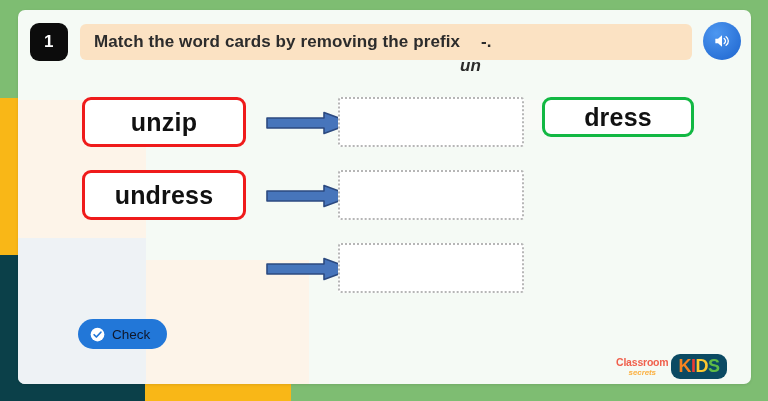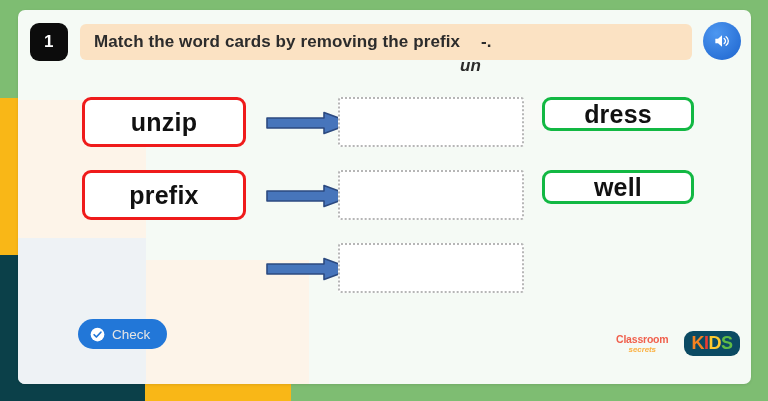--- a/index.html
+++ b/index.html
@@ -167,21 +167,21 @@
     border: 2px dotted #b6b6b6;
     border-radius: 3px;
     box-sizing: border-box;
     cursor: pointer;
   }
   .answer-card {
     position: absolute;
     left: 524px;
     top: 9px;
     width: 152px;
-    height: 34px;
+    height: 40px;
     background: #ffffff;
     border: 3px solid #12b843;
     border-radius: 9px;
     display: flex;
     align-items: center;
     justify-content: center;
     box-sizing: border-box;
     font-size: 25px;
     font-weight: bold;
     color: #111111;
@@ -192,43 +192,43 @@
   
   #check-btn {
     position: absolute;
     left: 60px;
     top: 309px;
     height: 30px;
     padding: 0 17px 0 12px;
     background: #2277d8;
     border: none;
     border-radius: 16px;
-    color: #e5e5e5;
+    color: #0f172a;
     font-size: 13.5px;
     font-family: "Liberation Sans", sans-serif;
     display: flex;
     align-items: center;
     gap: 7px;
     cursor: pointer;
   }
   #check-btn .tick-wrap {
     display: flex;
     align-items: center;
   }
 
   
   #logos {
     position: absolute;
     left: 598px;
-    top: 316px;
+    top: 339px;
     width: 130px;
     height: 34px;
     display: flex;
     align-items: center;
-    gap: 16px;
+    gap: 3px;
   }
   #cs-logo {
     display: flex;
     flex-direction: column;
     align-items: center;
     line-height: 1;
     padding-top: 2px;
   }
   #cs-logo .cs-top {
     font-size: 10.5px;
@@ -297,26 +297,25 @@
       <div class="row">
         <div class="word-card">unzip</div>
         <svg class="arrow" viewBox="0 0 88 24">
           <polygon points="1,7 58,7 58,1.5 86.5,12 58,22.5 58,17 1,17" fill="#4775bb" stroke="#2c4a80" stroke-width="1.6" stroke-linejoin="round"></polygon>
         </svg>
         <div class="dropzone"></div>
         <div class="answer-card">dress</div>
       </div>
 
       <div class="row">
-        <div class="word-card">prefix</div>
+        <div class="word-card">undress</div>
         <svg class="arrow" viewBox="0 0 88 24">
           <polygon points="1,7 58,7 58,1.5 86.5,12 58,22.5 58,17 1,17" fill="#4775bb" stroke="#2c4a80" stroke-width="1.6" stroke-linejoin="round"></polygon>
         </svg>
         <div class="dropzone"></div>
-        <div class="answer-card">well</div>
       </div>
 
       <div class="row">
         <svg class="arrow" viewBox="0 0 88 24">
           <polygon points="1,7 58,7 58,1.5 86.5,12 58,22.5 58,17 1,17" fill="#4775bb" stroke="#2c4a80" stroke-width="1.6" stroke-linejoin="round"></polygon>
         </svg>
         <div class="dropzone"></div>
       </div>
 
     </div>

